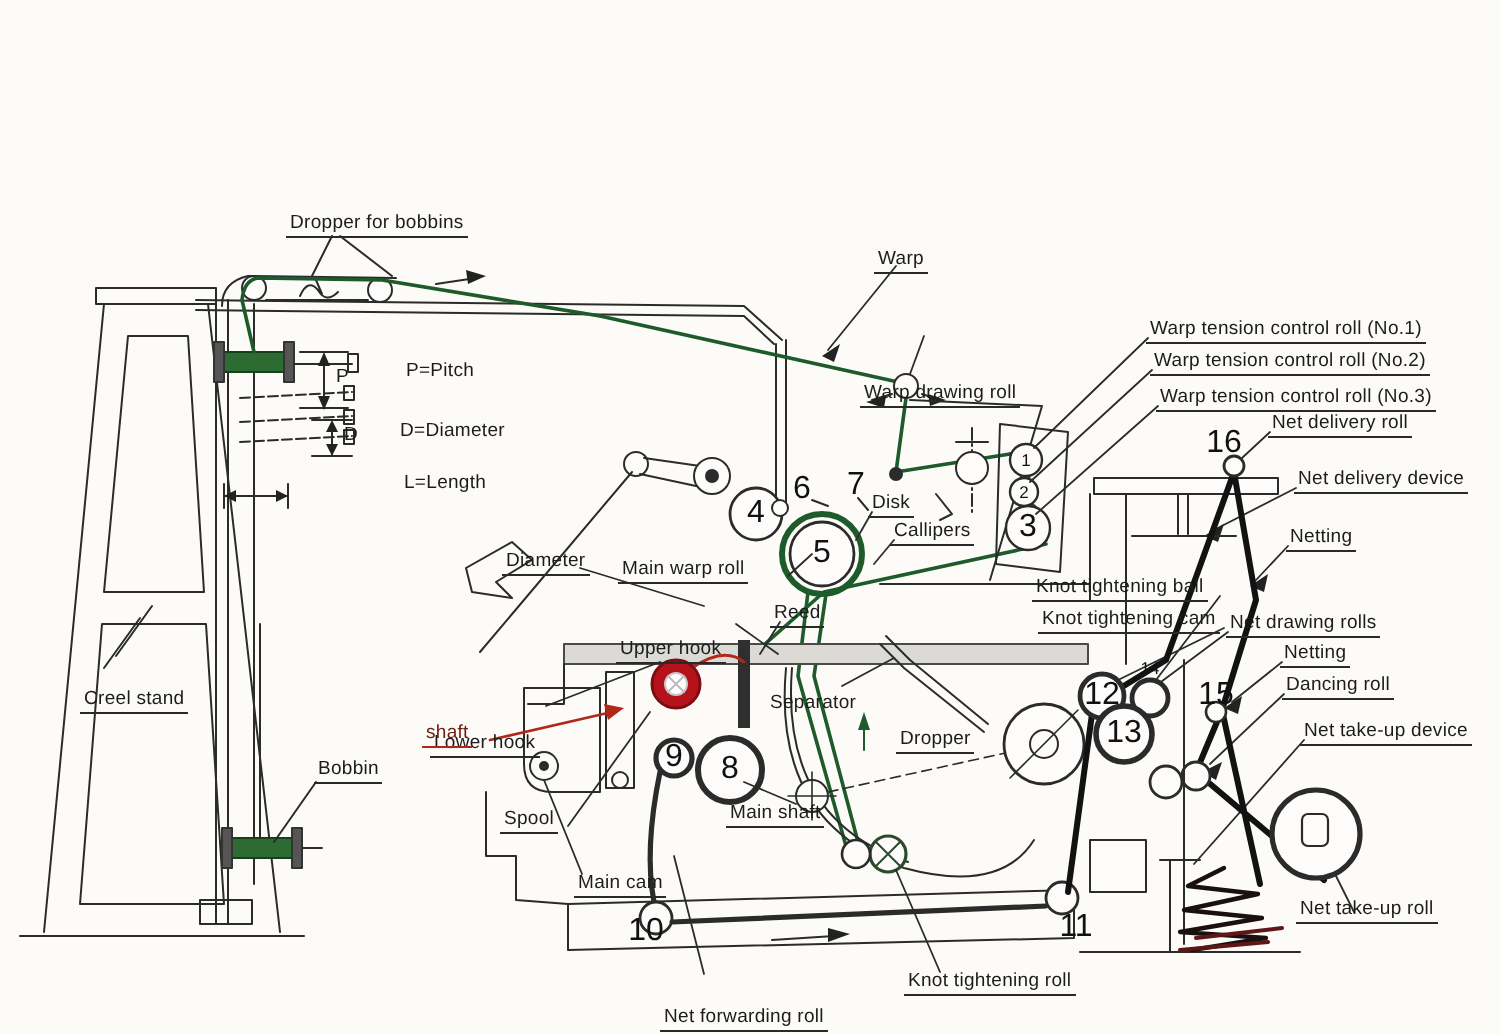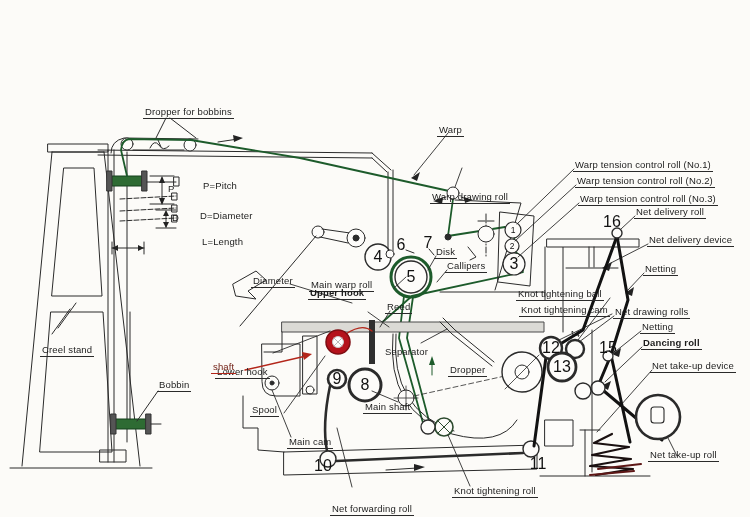--- a/index.html
+++ b/index.html
@@ -231,26 +231,26 @@
       <div class="lbl u" style="left: 573px; top: 160px;">Warp tension control roll (No.1)</div>
       <div class="lbl u" style="left: 575px; top: 176px;">Warp tension control roll (No.2)</div>
       <div class="lbl u" style="left: 578px; top: 194px;">Warp tension control roll (No.3)</div>
       <div class="lbl u" style="left: 634px; top: 207px;">Net delivery roll</div>
       <div class="lbl u" style="left: 647px; top: 235px;">Net delivery device</div>
       <div class="lbl u" style="left: 643px; top: 264px;">Netting</div>
       <div class="lbl u" style="left: 516px; top: 289px;">Knot tightening ball</div>
       <div class="lbl u" style="left: 519px; top: 305px;">Knot tightening cam</div>
       <div class="lbl u" style="left: 613px; top: 307px;">Net drawing rolls</div>
       <div class="lbl u" style="left: 640px; top: 322px;">Netting</div>
-      <div class="lbl u" style="left: 641px; top: 338px; font-weight: bold;">Dancing roll</div>
+      <div class="lbl u" style="left: 641px; top: 338px;">Dancing roll</div>
       <div class="lbl u" style="left: 650px; top: 361px;">Net take-up device</div>
       <div class="lbl u" style="left: 648px; top: 450px;">Net take-up roll</div>
       <div class="lbl u" style="left: 251px; top: 276px;">Diameter</div>
       <div class="lbl u" style="left: 309px; top: 280px;">Main warp roll</div>
-      <div class="lbl u" style="left: 308px; top: 288px; font-weight: bold;">Upper hook</div>
+      <div class="lbl u" style="left: 308px; top: 320px;">Upper hook</div>
       <div class="lbl u" style="left: 385px; top: 302px;">Reed</div>
       <div class="lbl u" style="left: 448px; top: 321px; margin-top: 44px;">Dropper</div>
       <div class="lbl" style="left: 385px; top: 347px;">Separator</div>
       <div class="lbl u" style="left: 215px; top: 345px; margin-top: 22px;">Lower hook</div>
       <div class="lbl u red" style="left: 211px; top: 362px;">shaft</div>
       <div class="lbl u" style="left: 250px; top: 405px;">Spool</div>
       <div class="lbl u" style="left: 363px; top: 402px;">Main shaft</div>
       <div class="lbl u" style="left: 434px; top: 247px;">Disk</div>
       <div class="lbl u" style="left: 445px; top: 261px;">Callipers</div>
       <div class="lbl u" style="left: 40px; top: 328px; margin-top: 17px;">Creel stand</div>

